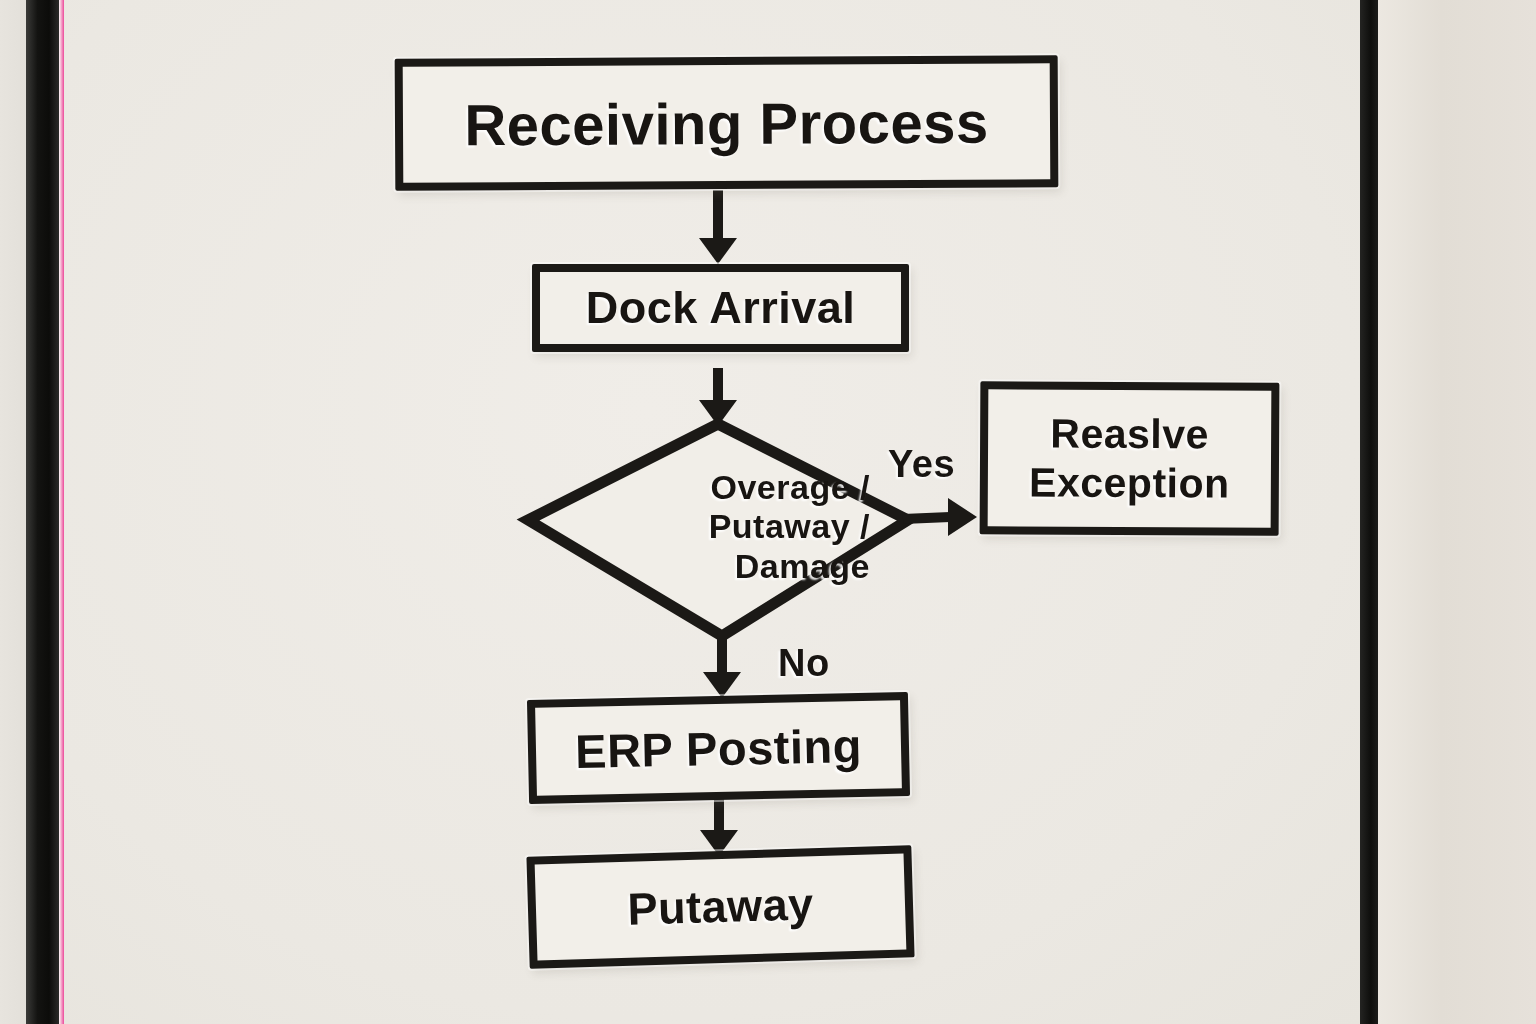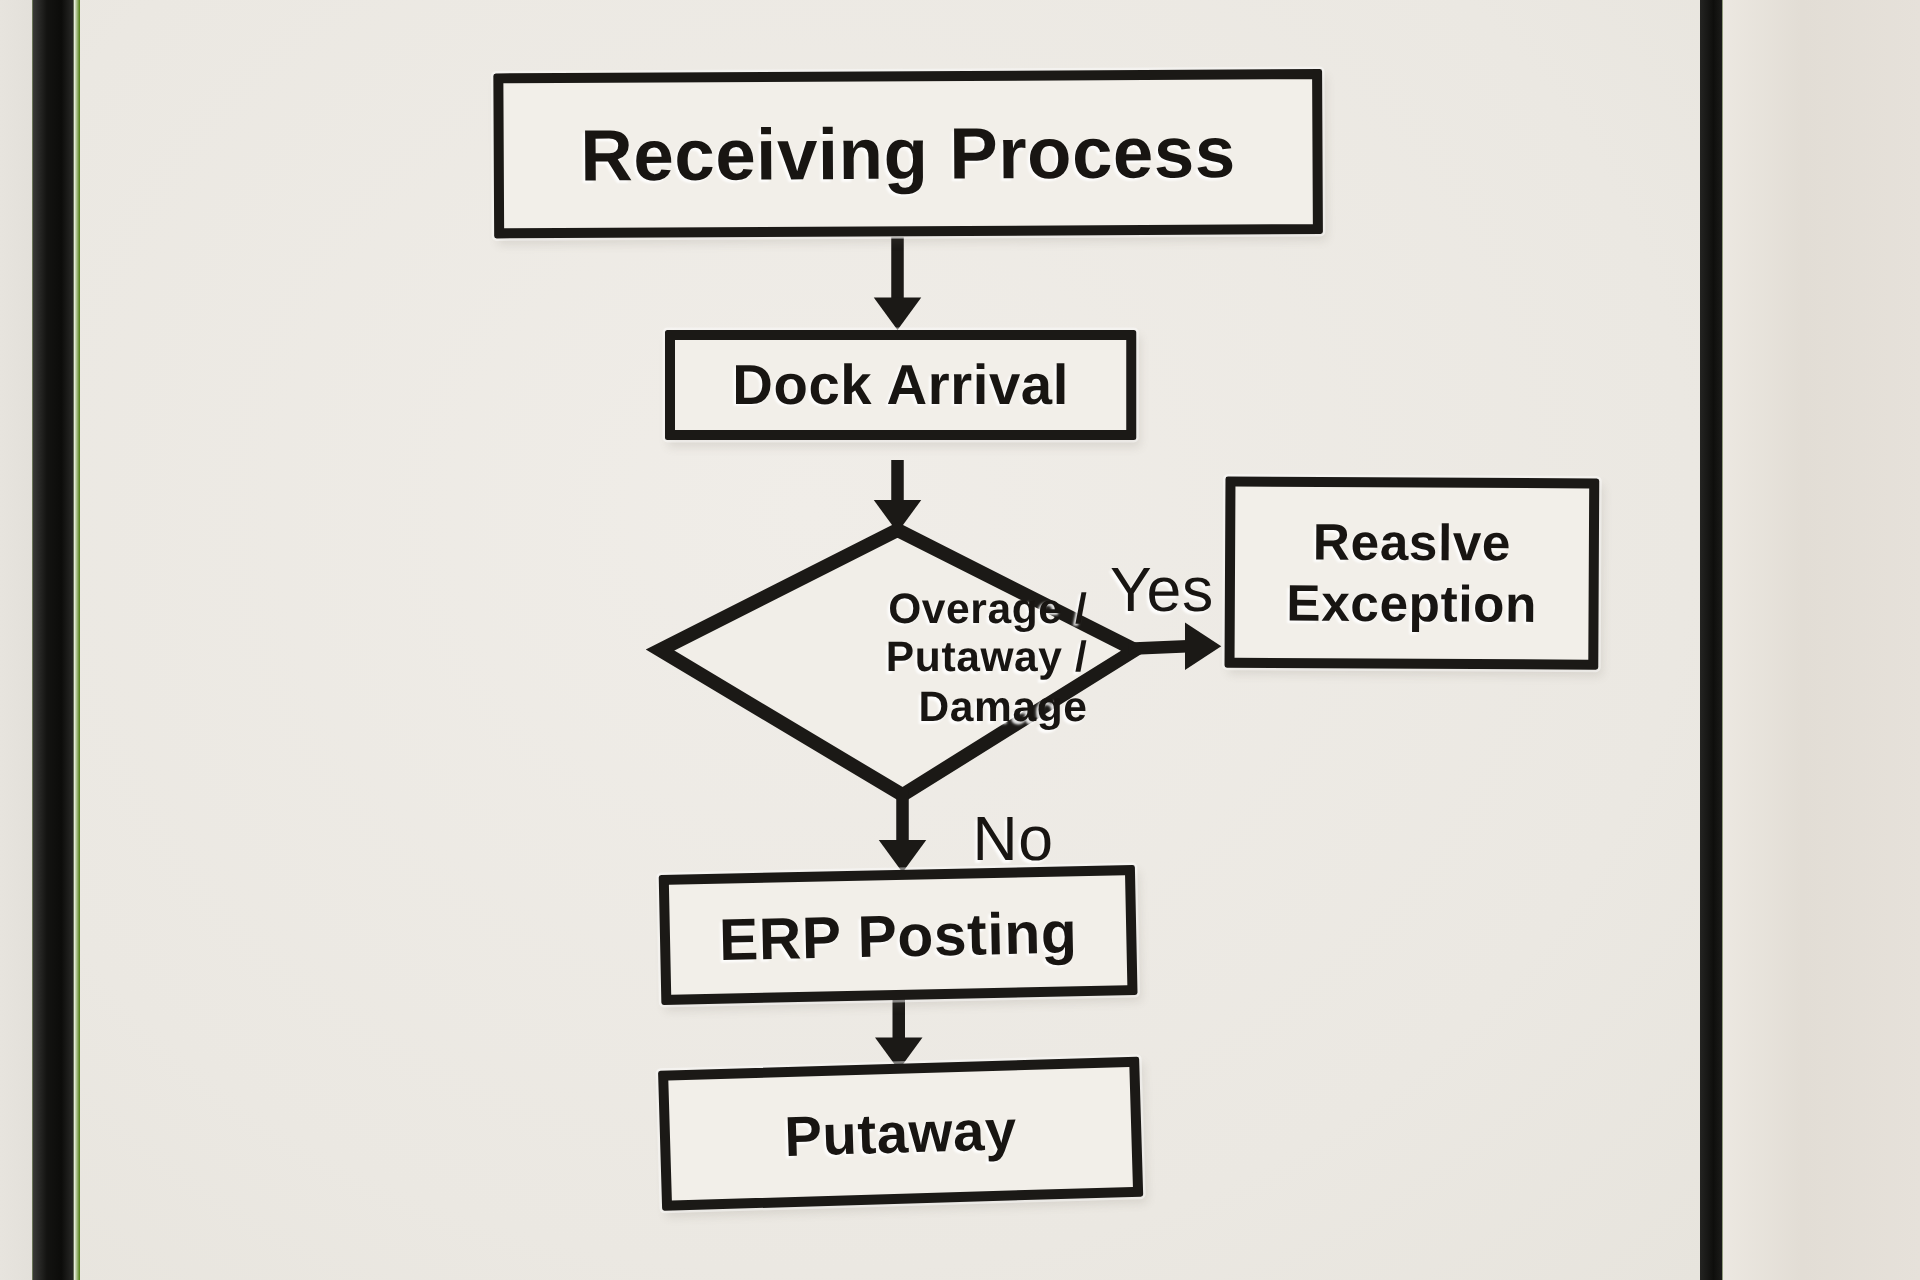--- a/index.html
+++ b/index.html
@@ -5,21 +5,21 @@
   * { margin: 0; padding: 0; box-sizing: border-box; }
   html, body { width: 1536px; height: 1024px; overflow: hidden; }
   body {
     font-family: "Liberation Sans", "DejaVu Sans", sans-serif;
     background: #eae7e1;
   }
   .scene {
     position: relative;
     width: 1536px;
     height: 1024px;
-    background: #4d7c0f;
+    background: #ec4899;
   }
   
   .outer-left {
     position: absolute; left: 0; top: 0; width: 26px; height: 100%;
     background: linear-gradient(90deg, #e7e4de, #e3e0da);
   }
   .frame-left {
     position: absolute; left: 26px; top: 0; width: 33px; height: 100%;
     background: linear-gradient(90deg, #3a3a38 0%, #131311 35%, #0c0c0a 70%, #2a2a28 100%);
   }
@@ -80,22 +80,22 @@
     font-size: 34px;
     line-height: 1.16;
     letter-spacing: 0.5px;
     text-shadow: -2px 2px 2px rgba(255,255,255,0.9);
   }
 
   
   .edge-label {
     position: absolute;
     color: #181512;
-    font-weight: normal;
-    font-size: 50px;
+    font-weight: bold;
+    font-size: 38px;
     letter-spacing: 0.5px;
     text-shadow: -2px 2px 2px rgba(255,255,255,0.9);
   }
   .edge-label-yes { left: 888px; top: 443px; }
   .edge-label-no  { left: 778px; top: 642px; }
 </style>
 </head>
 <body>
 
 <div class="scene">

